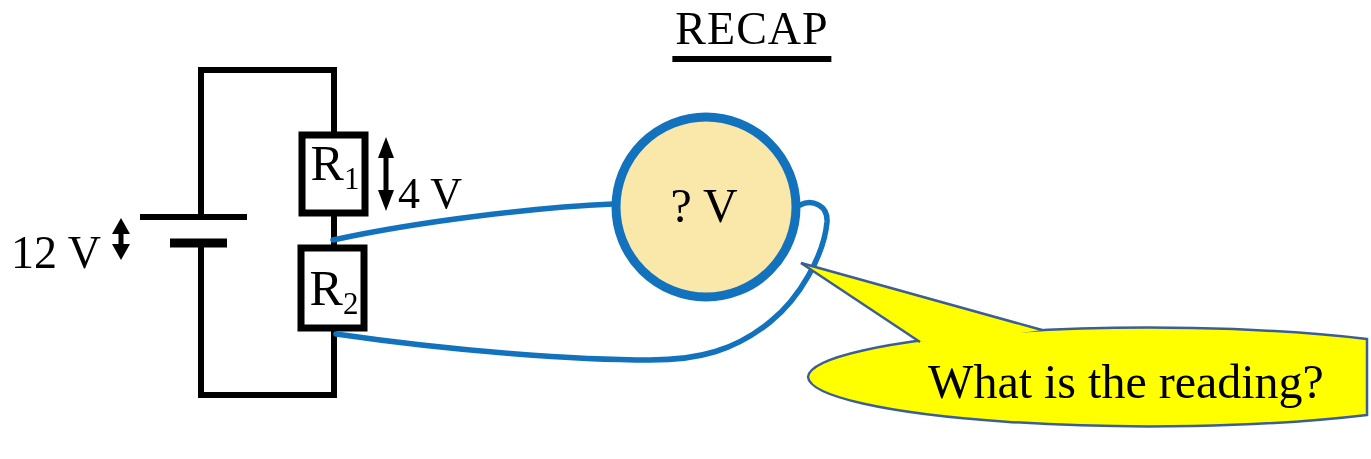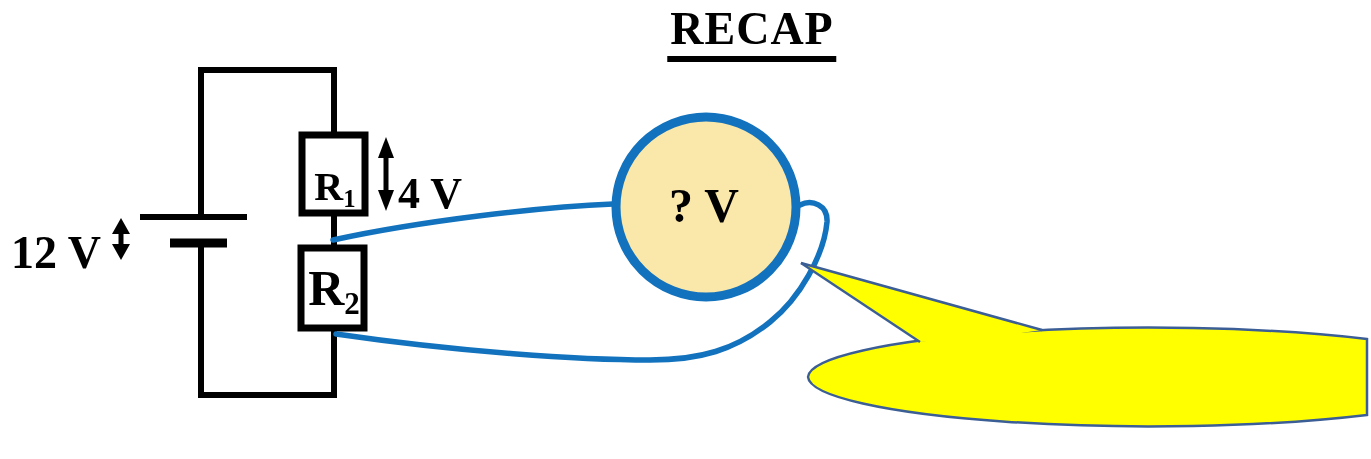--- a/index.html
+++ b/index.html
@@ -14,28 +14,28 @@
          font-family:"Liberation Serif","DejaVu Serif",serif;}
   #art{position:absolute;left:0;top:0;}
   .ink{stroke:var(--ink);fill:none;}
   .boxfill{fill:#ffffff;stroke:var(--ink);}
   .blk{fill:var(--ink);stroke:none;}
   .wire{stroke:var(--wire-blue);fill:none;stroke-linecap:round;}
   .meter{fill:var(--meter-fill);stroke:var(--wire-blue);}
   .bubble{fill:var(--callout-yellow);stroke:var(--callout-border);}
   .bubble-noline{fill:var(--callout-yellow);stroke:none;}
   .bubble-edge{stroke:var(--callout-border);fill:none;}
-  .txt{position:absolute;transform:translate(-50%,-50%);font-weight:bold;color:var(--ink);
+  .txt{position:absolute;transform:translate(-50%,-50%);font-weight:normal;color:var(--ink);
        white-space:nowrap;line-height:1;}
   .txt sub{font-size:0.62em;vertical-align:-0.28em;line-height:0;}
   #title{left:752px;top:34px;font-size:46px;letter-spacing:1px;
          border-bottom:6px solid var(--ink);padding:0 3px 4px 3px;}
   #v12{left:56px;top:253px;font-size:46px;}
   #v4{left:430px;top:194px;font-size:44px;}
-  #r1{left:335px;top:187px;font-size:40px;}
+  #r1{left:335px;top:163px;font-size:50px;}
   #r2{left:334px;top:288px;font-size:50px;text-align:right;}
   #qv{left:704px;top:206px;font-size:48px;}
   #callout-text{left:1126px;top:382px;font-size:48px;}
 </style>
 </head>
 <body>
 
 <div id="slide">
 
   <svg id="art" width="1371" height="459" viewBox="0 0 1371 459">
@@ -95,13 +95,14 @@
   <div id="v12" class="txt">12 V</div>
 
   <div id="r1" class="txt"><span>R</span><sub>1</sub></div>
 
   <div id="v4" class="txt">4 V</div>
 
   <div id="r2" class="txt"><span>R</span><sub>2</sub></div>
 
   <div id="qv" class="txt">? V</div>
 
+  <div id="callout-text" class="txt">What is the reading?</div>
 </div>
 
 </body></html>

